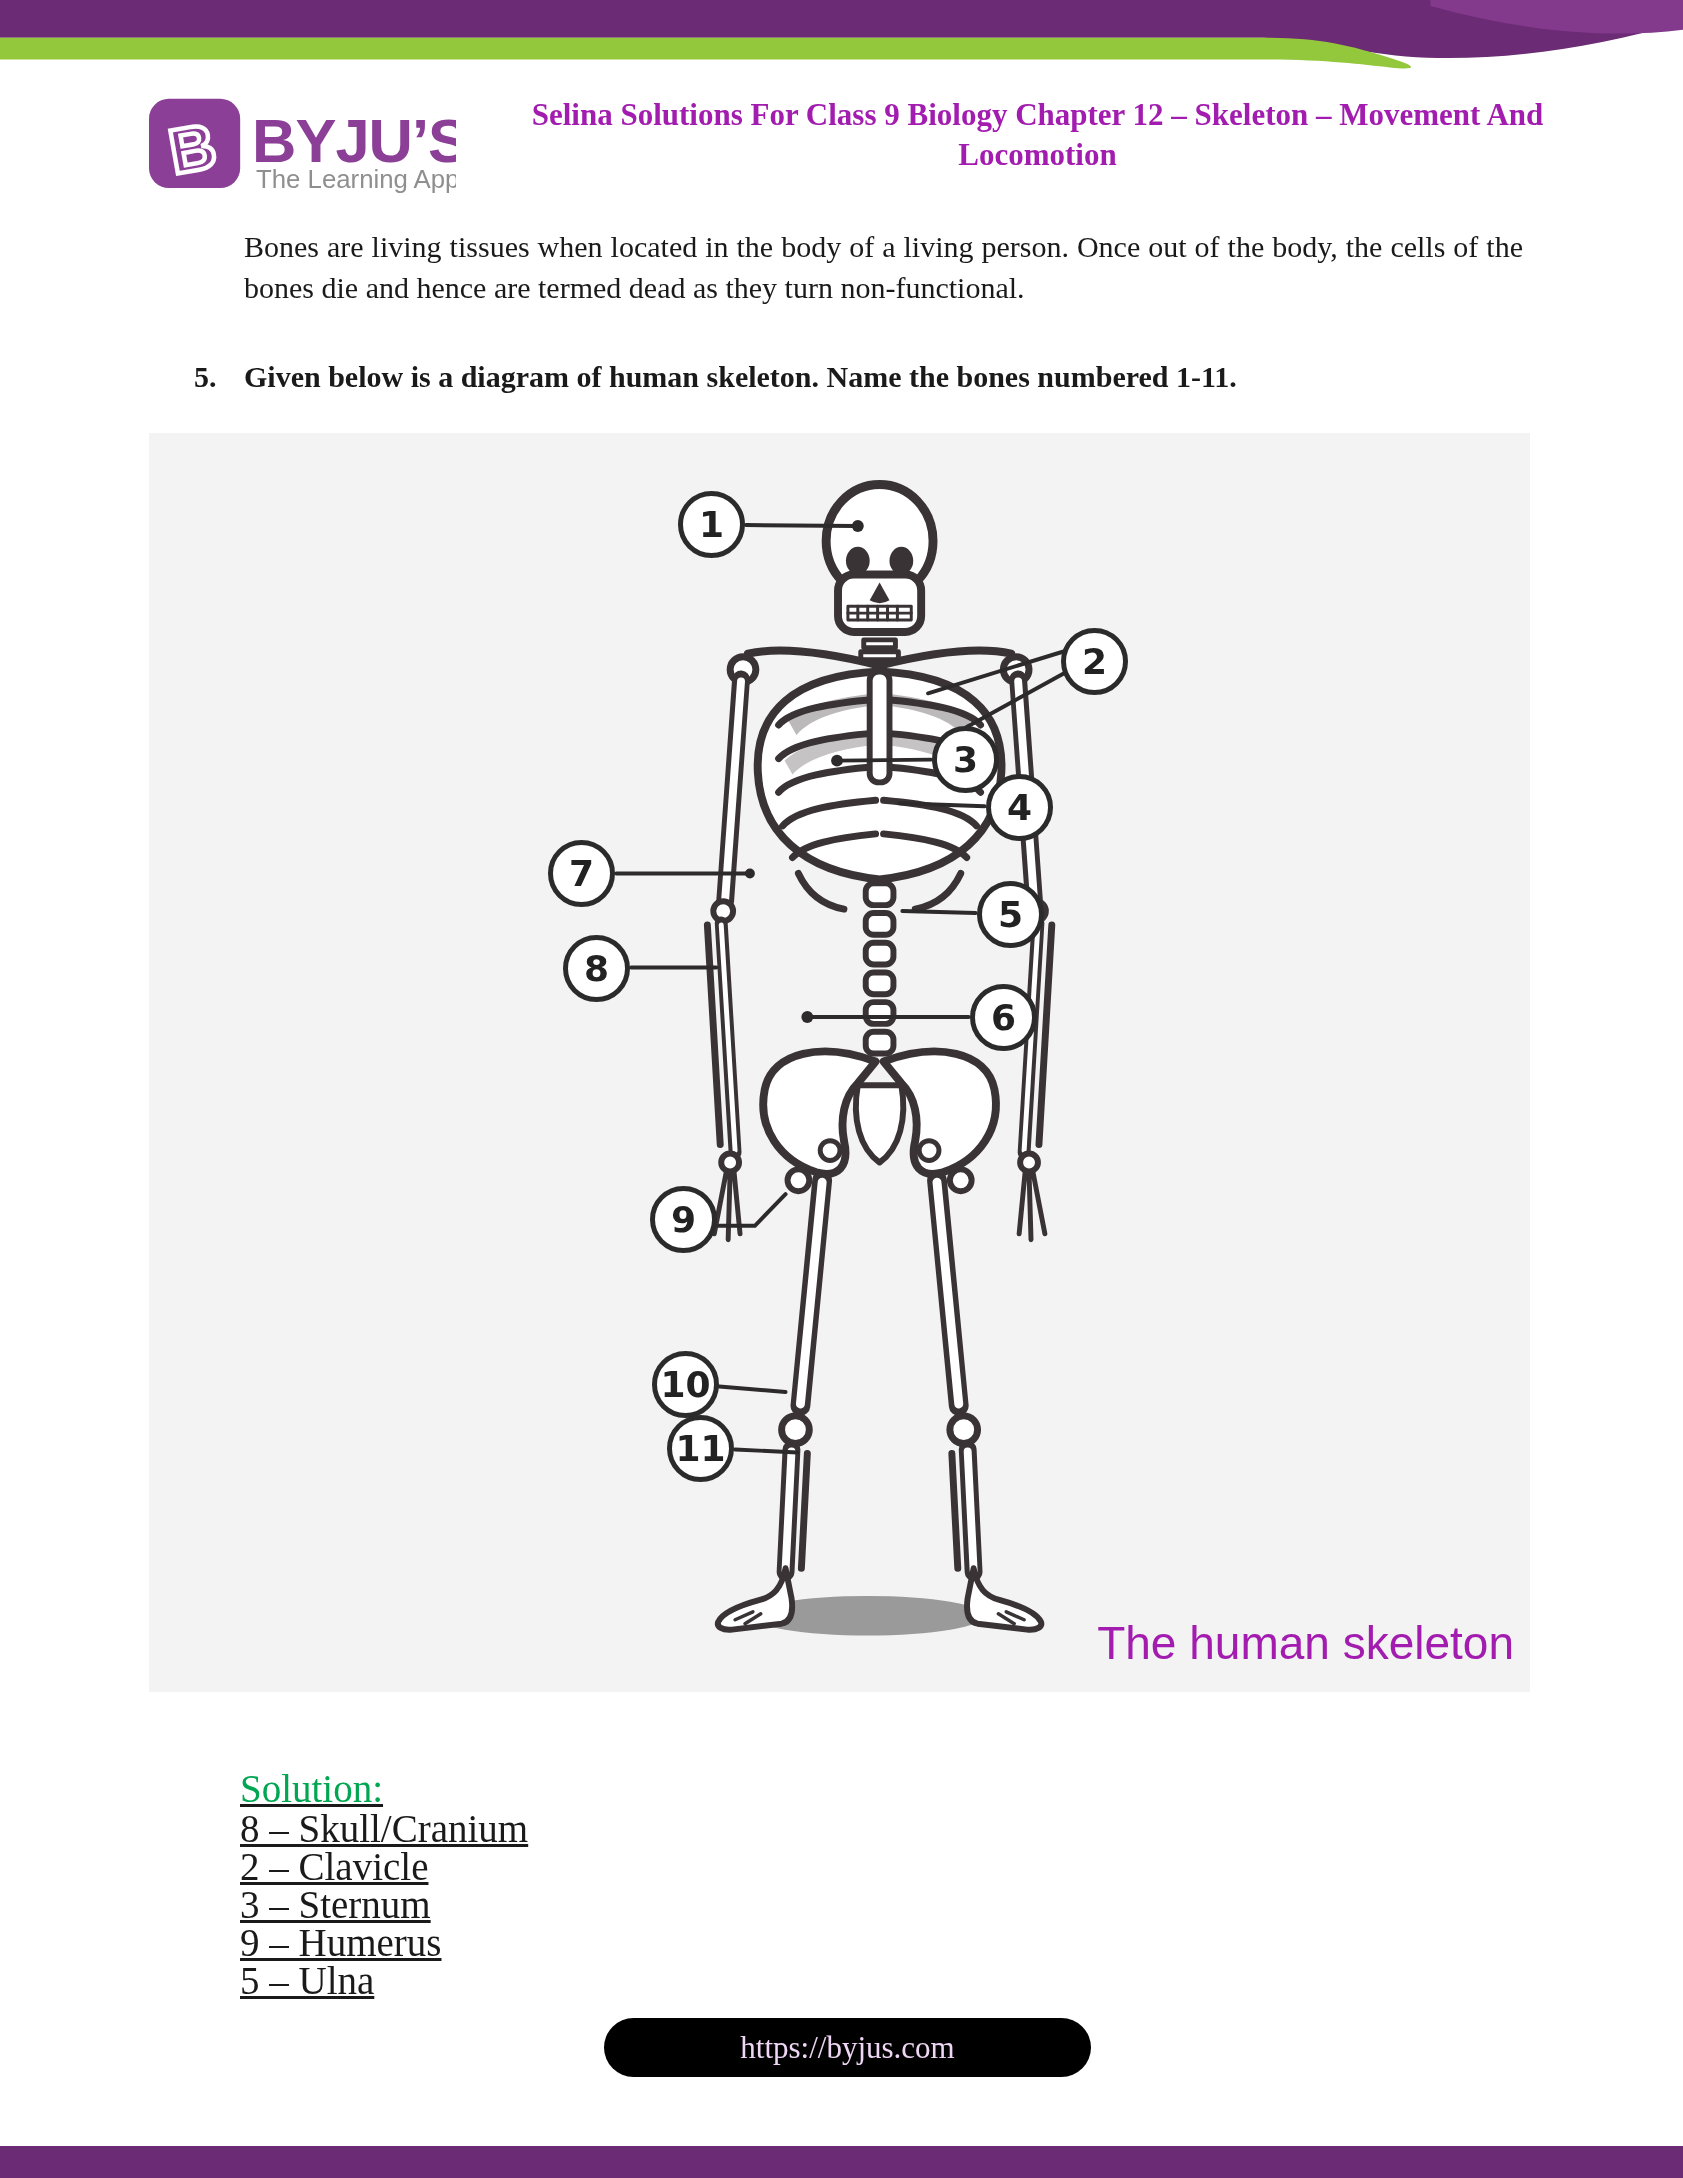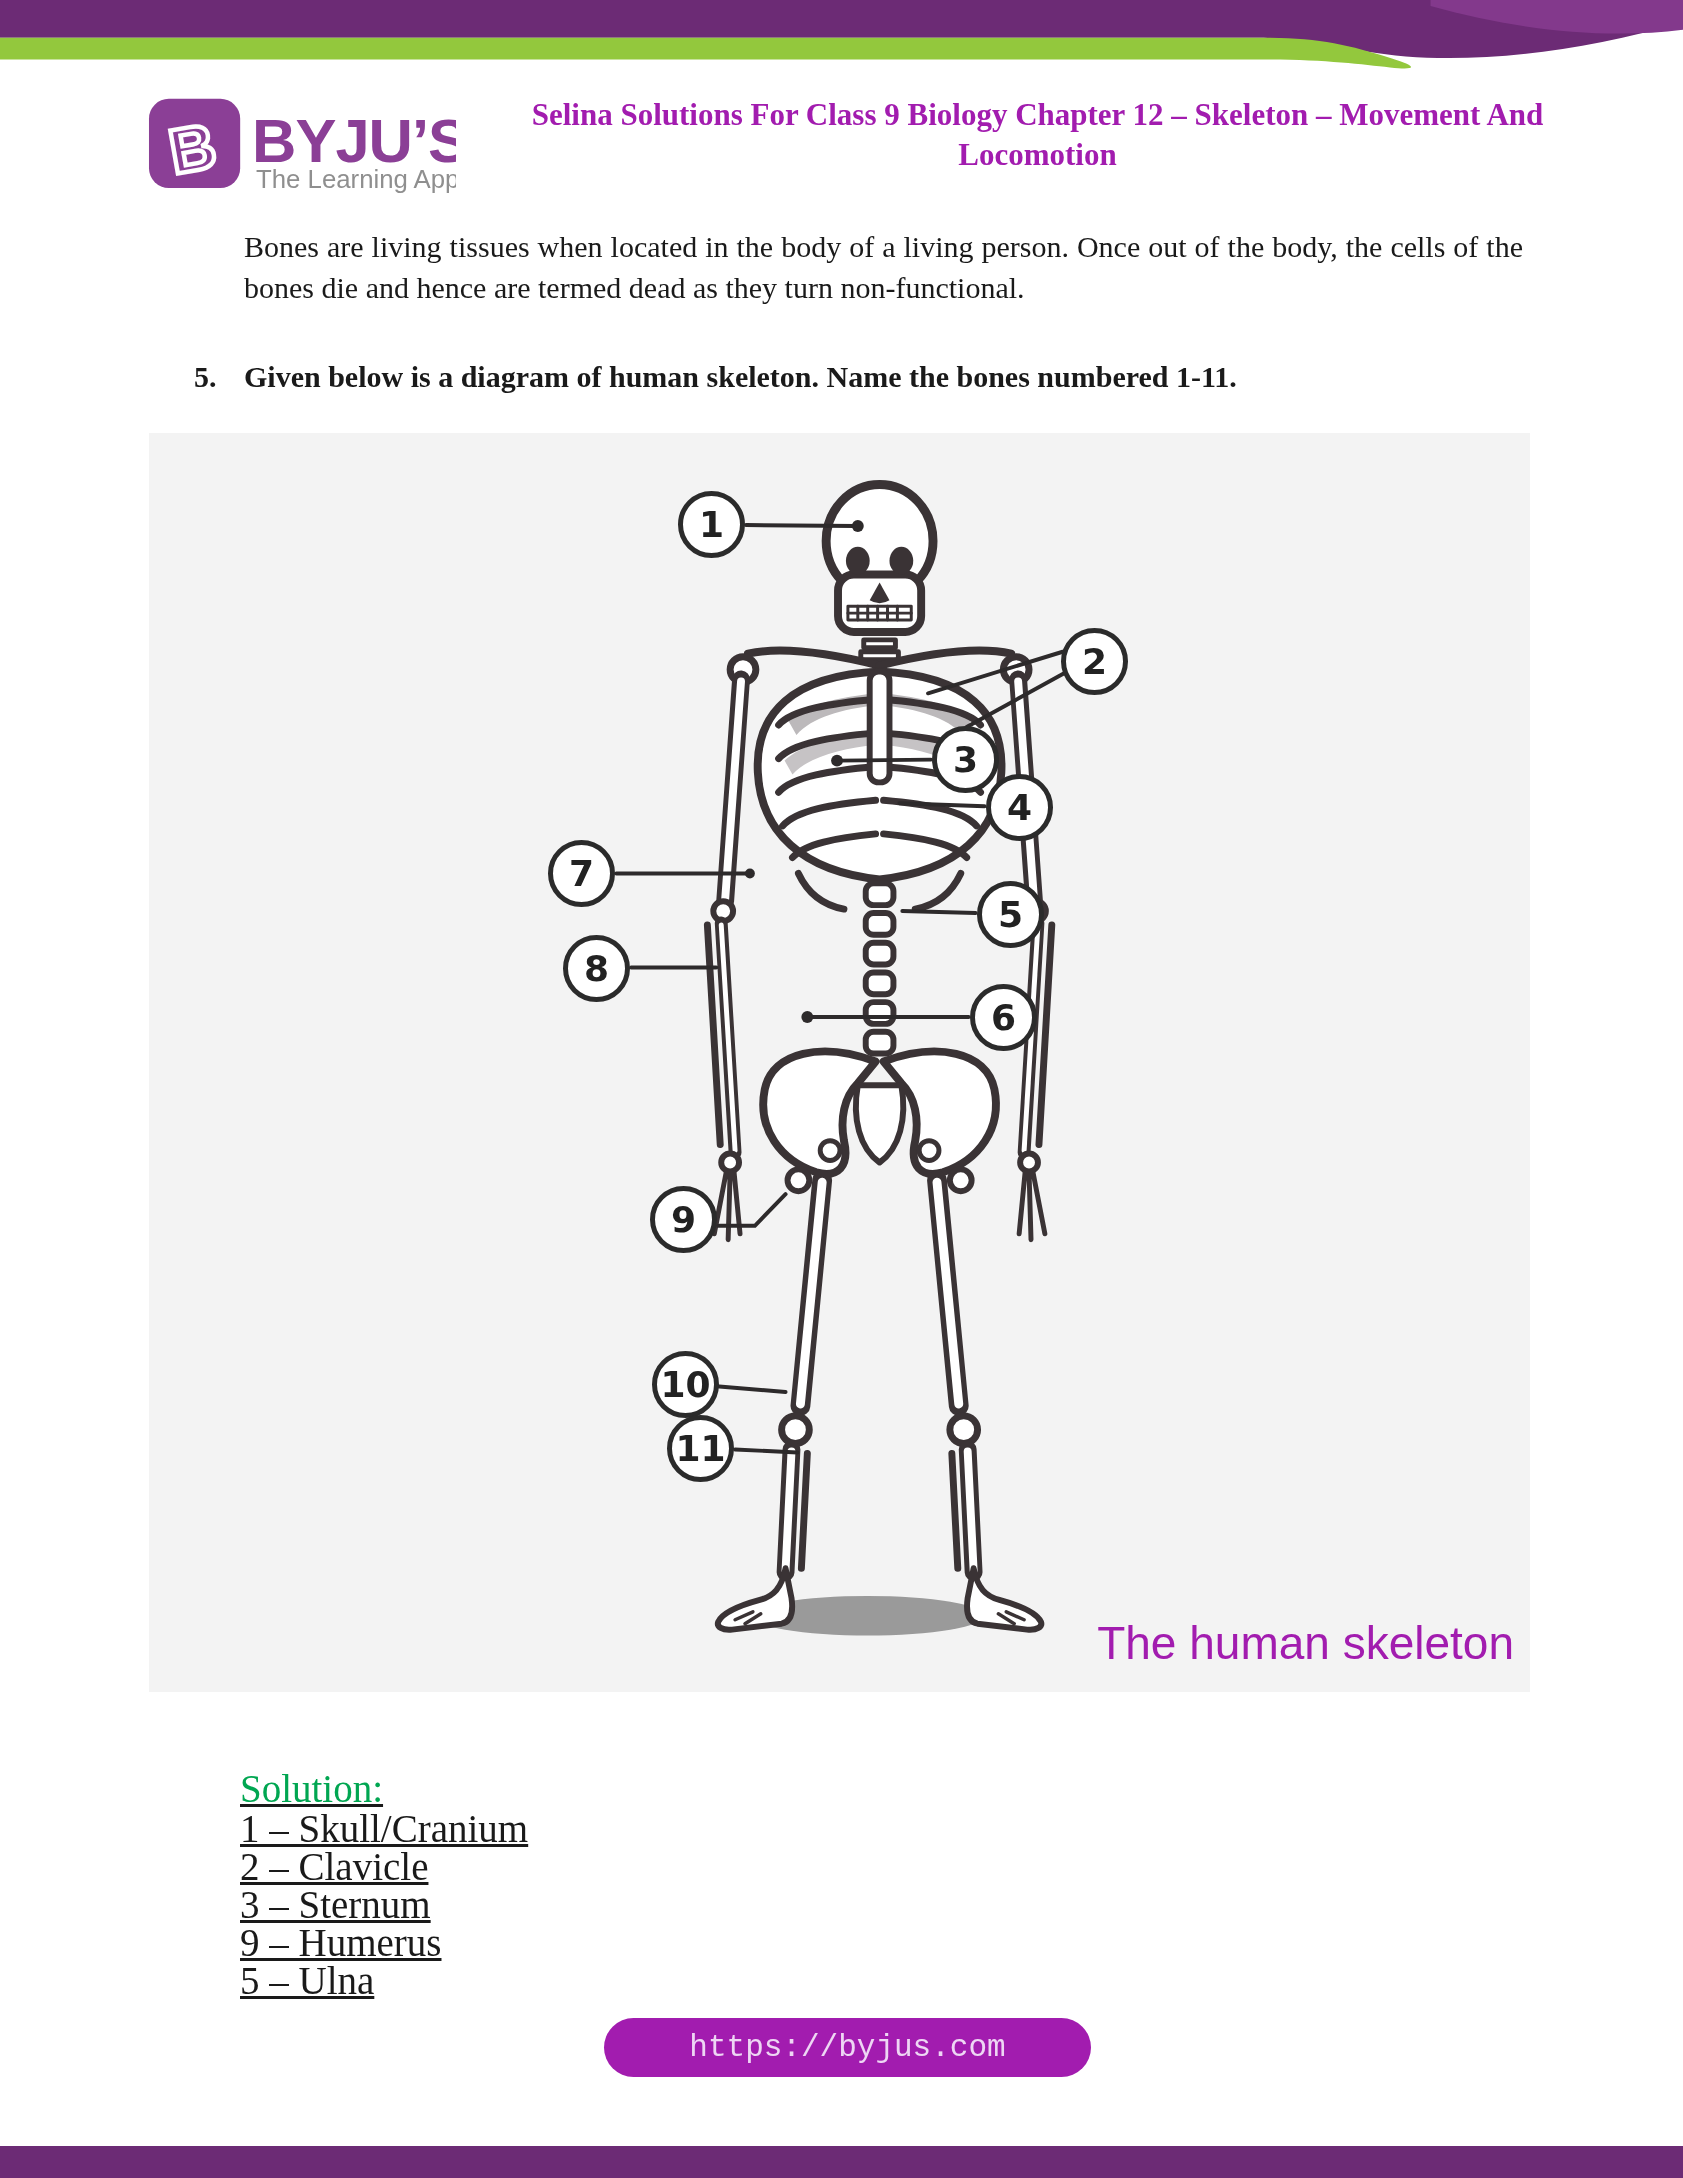--- a/index.html
+++ b/index.html
@@ -35,22 +35,22 @@
   .caption{position:absolute;left:0;right:16px;bottom:22px;padding-left:28px;text-align:right;
            font-family:"Liberation Sans", sans-serif;font-size:46px;color:#a21caf;}
 
   
   .solution{position:absolute;left:240px;top:1770px;font-size:39px;line-height:38px;text-decoration:underline;}
   .solution .sol-head{color:#00a651;margin-bottom:2px;}
   .solution .sol-item{color:#1a1a1a;}
 
   
   .url-pill{position:absolute;left:604px;top:2018px;width:487px;height:59px;border-radius:32px;
-            background:#a21caf;display:flex;align-items:center;justify-content:center;
-            font-family:Liberation Mono, monospace;font-size:31px;color:#eed6f4;}
+            background:#000000;display:flex;align-items:center;justify-content:center;
+            font-family:Liberation Serif, serif;font-size:31px;color:#eed6f4;}
   .footer-bar{position:absolute;left:0;bottom:0;width:1683px;height:32px;background:#6c2b75;}
 </style>
 </head>
 <body>
 
 <div class="page">
 
   <svg class="header-svg" viewBox="0 0 1700 120" preserveAspectRatio="none">
     <path d="M0,0 H1700 V22 C1600,52 1500,63 1420,57 C1358,51 1320,38 1268,38 L0,38 Z" fill="#6c2b75"></path>
     <path d="M1445,0 L1700,0 L1700,30 C1620,40 1530,30 1445,6 Z" fill="#83398c"></path>
@@ -220,21 +220,21 @@
     <div class="callout" style="left:414px;top:502px">8</div>
     <div class="callout" style="left:501px;top:753px">9</div>
     <div class="callout" style="left:503px;top:918px">10</div>
     <div class="callout" style="left:518px;top:982px">11</div>
 
     <div class="caption">The human skeleton</div>
   </div>
 
   <div class="solution">
     <div class="sol-head">Solution:</div>
-    <div class="sol-item">1 – Skull/Cranium</div>
+    <div class="sol-item">8 – Skull/Cranium</div>
     <div class="sol-item">2 – Clavicle</div>
     <div class="sol-item">3 – Sternum</div>
     <div class="sol-item">9 – Humerus</div>
     <div class="sol-item">5 – Ulna</div>
   </div>
 
   <div class="url-pill">https://byjus.com</div>
   <div class="footer-bar"></div>
 
 </div>

